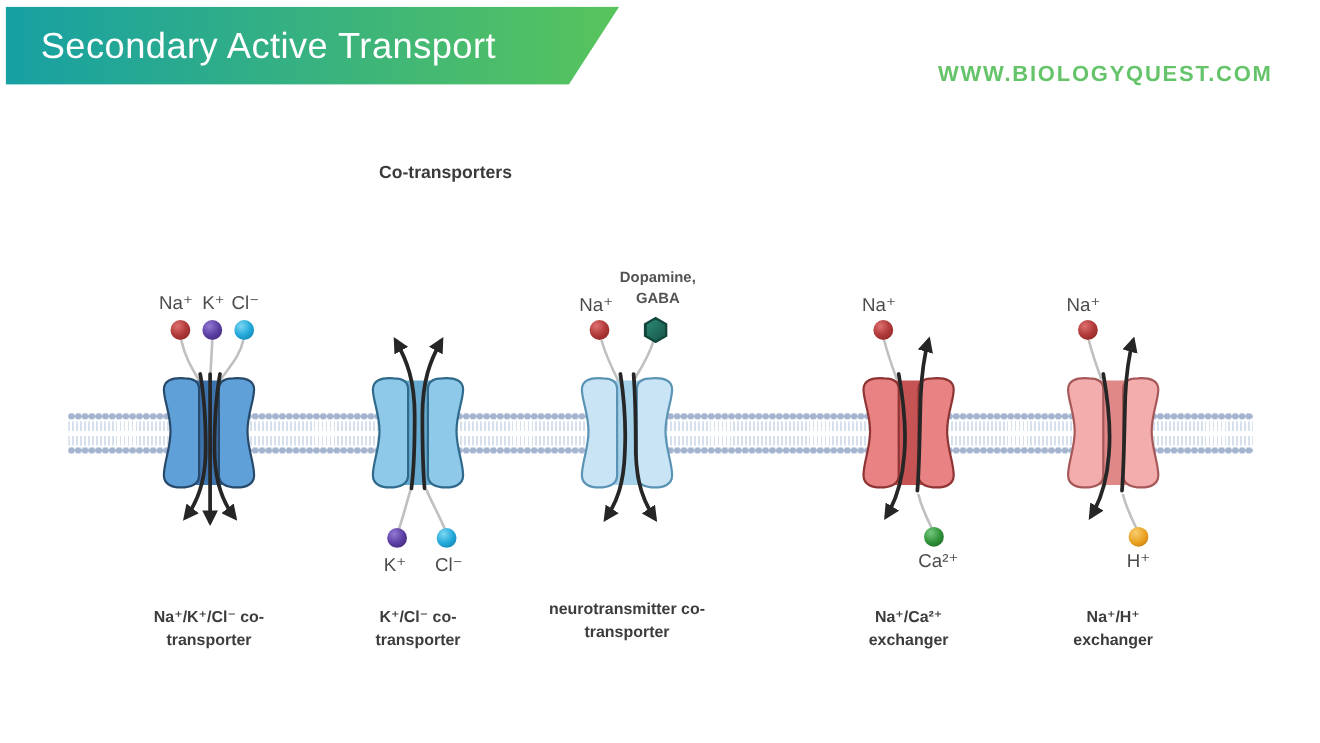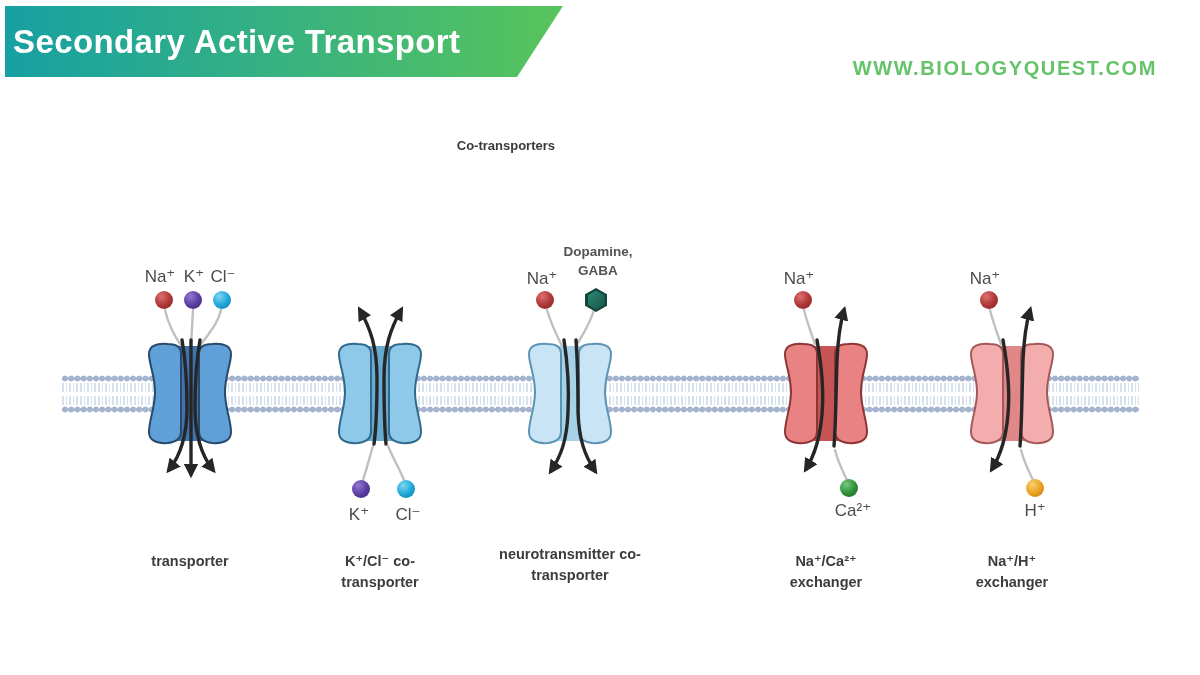--- a/index.html
+++ b/index.html
@@ -3,27 +3,27 @@
 <meta charset="utf-8">
 <style>
   html,body{margin:0;padding:0;background:#fff;}
   .canvas{position:relative;width:1200px;height:675px;background:#ffffff;overflow:hidden;
           font-family:"Liberation Sans","DejaVu Sans",sans-serif;}
 
   
   .banner{position:absolute;left:5px;top:6px;width:558px;height:71px;
           background:linear-gradient(90deg,#17a0a3 0%,#58c45c 100%);
           clip-path:polygon(0 0,100% 0,calc(100% - 46px) 100%,0 100%);}
-  .banner h1{margin:0;line-height:71px;padding-left:8px;font-size:33px;font-weight:bold;
+  .banner h1{margin:0;line-height:71px;padding-left:32px;font-size:33px;font-weight:normal;
              color:#ffffff;letter-spacing:.4px;}
   .site{position:absolute;top:19px;right:43px;font-size:20px;font-weight:bold;
         color:#65c46a;letter-spacing:1.6px;margin-top:38px;}
 
   
-  .sec{position:absolute;top:132px;width:300px;text-align:right;font-size:13px;
+  .sec{position:absolute;top:144px;width:300px;text-align:center;font-size:16px;
        font-weight:bold;color:#3a3a3a;line-height:28px;}
   .sec-co{left:255px;}
   .sec-anti{left:770px;}
   .sec span{display:block;}
 
   
   .membrane{position:absolute;left:62px;top:374px;width:1077px;height:40px;z-index:1;}
   .mem-heads{height:9px;
      background-image:radial-gradient(circle at 3px 4.5px,#a4b4cf 2.8px,rgba(0,0,0,0) 3.2px);
      background-size:6.2px 9px;background-repeat:repeat-x;}
@@ -97,20 +97,21 @@
       <path d="M81,100 L81,234" stroke="#262626" stroke-width="3.4" fill="none" stroke-linecap="round" marker-end="url(#ah)"></path>
       <path d="M90,100 C86,122 85,145 85,168 C85,198 92,216 103,230" stroke="#262626" stroke-width="3.4" fill="none" stroke-linecap="round" marker-end="url(#ah)"></path>
     </svg>
     <div class="ion-label" style="left:50px;top:26px">Na⁺</div>
     <div class="ion-label" style="left:84px;top:26px">K⁺</div>
     <div class="ion-label" style="left:113px;top:26px">Cl⁻</div>
     <div class="ball na" style="left:45px;top:51px"></div>
     <div class="ball k" style="left:74px;top:51px"></div>
     <div class="ball cl" style="left:103px;top:51px"></div>
     <div class="t-name">
+      <span>Na⁺/K⁺/Cl⁻ co-</span>
       <span>transporter</span>
     </div>
   </div>
 
   <div class="tr" style="left:300px">
     <svg width="160" height="300" viewBox="0 0 160 300">
       <path d="M63,240 C67,228 70,216 73,206" stroke="#c0c0c0" stroke-width="2.4" fill="none" stroke-linecap="round"></path>
       <path d="M104,240 C99,228 92,216 88,206" stroke="#c0c0c0" stroke-width="2.4" fill="none" stroke-linecap="round"></path>
       <rect x="62" y="106" width="36" height="95" rx="6" fill="#68abd0"></rect>
       <path d="M58,104 C46,103 39,106 39,114 C39,124 45,136 45,152 C45,168 39,180 39,192 C39,200 46,204 58,203 C66,202 71,199 71,192 L71,114 C71,107 66,104 58,104 Z" fill="#8ec9e9" stroke="#2f6a8c" stroke-width="2"></path>

